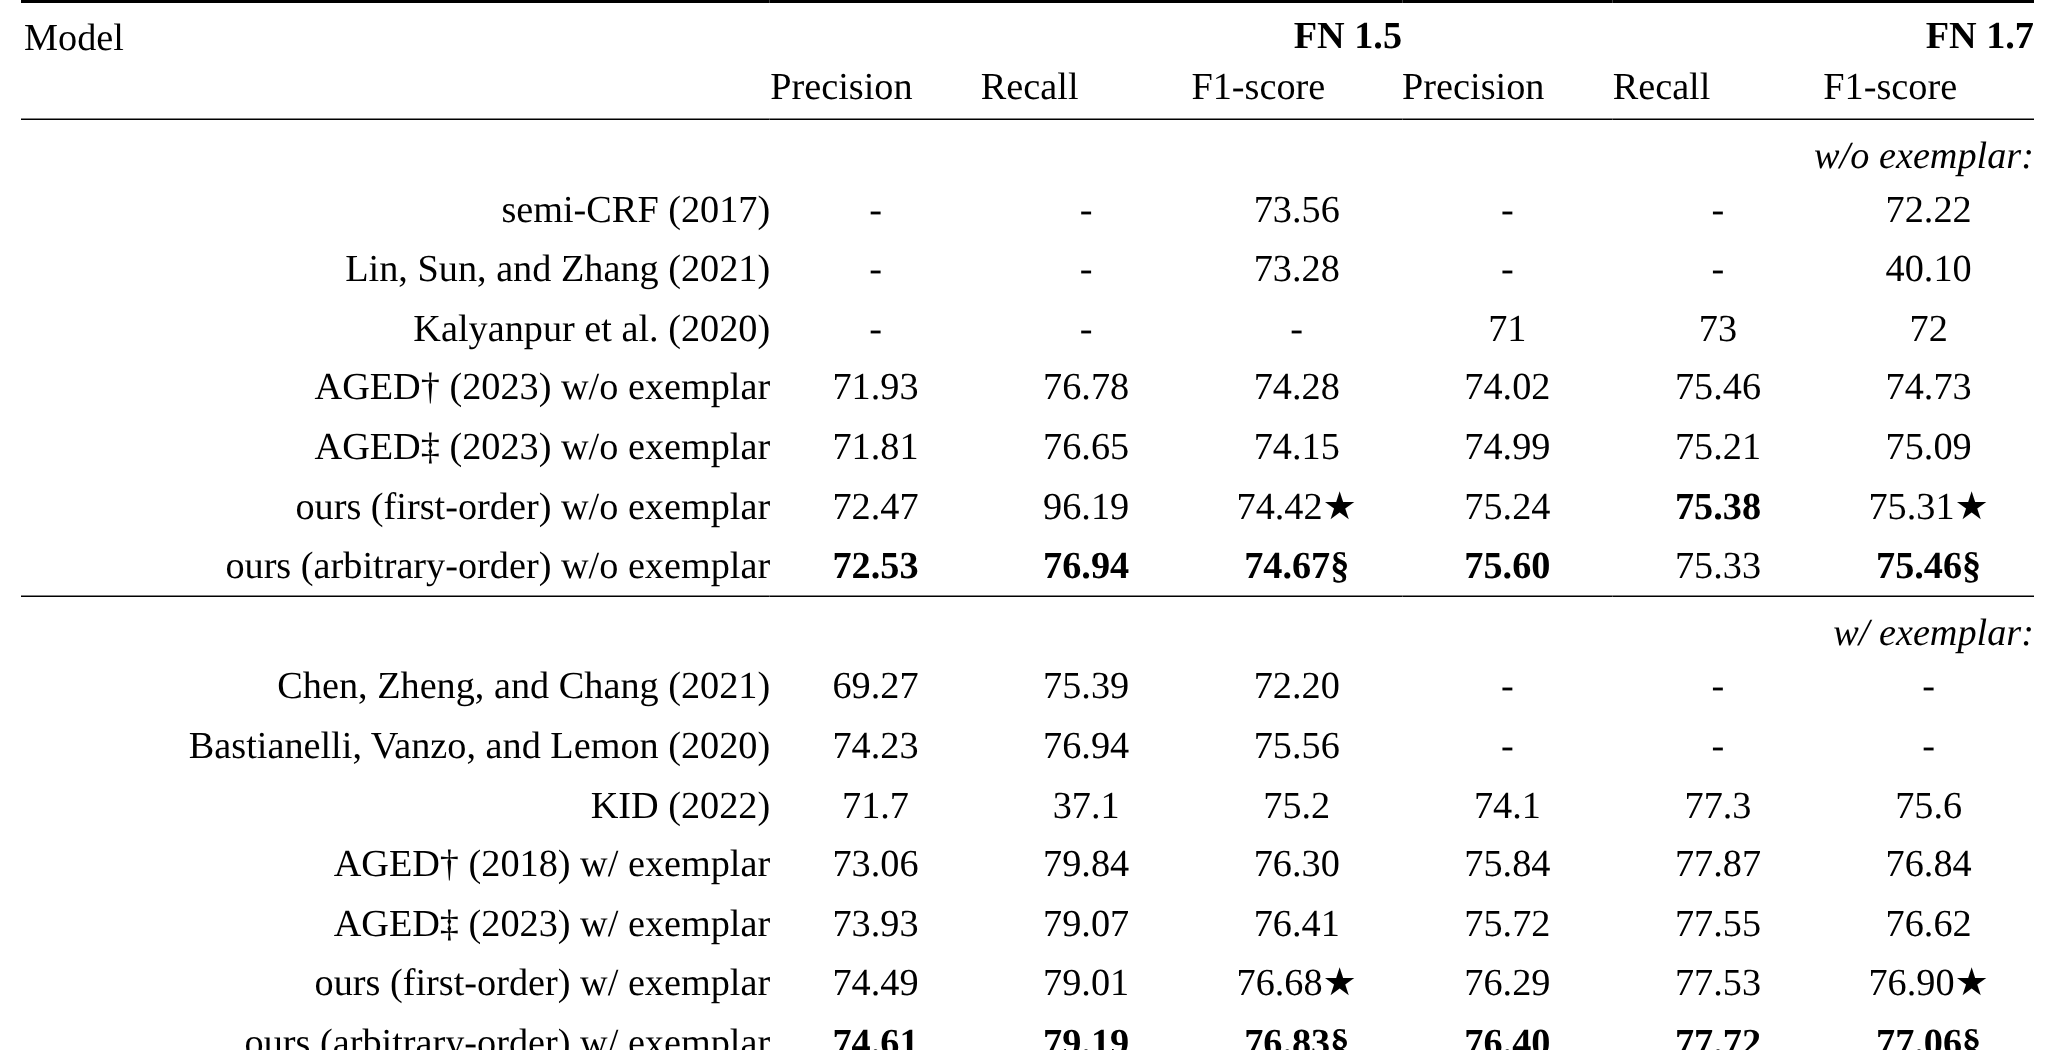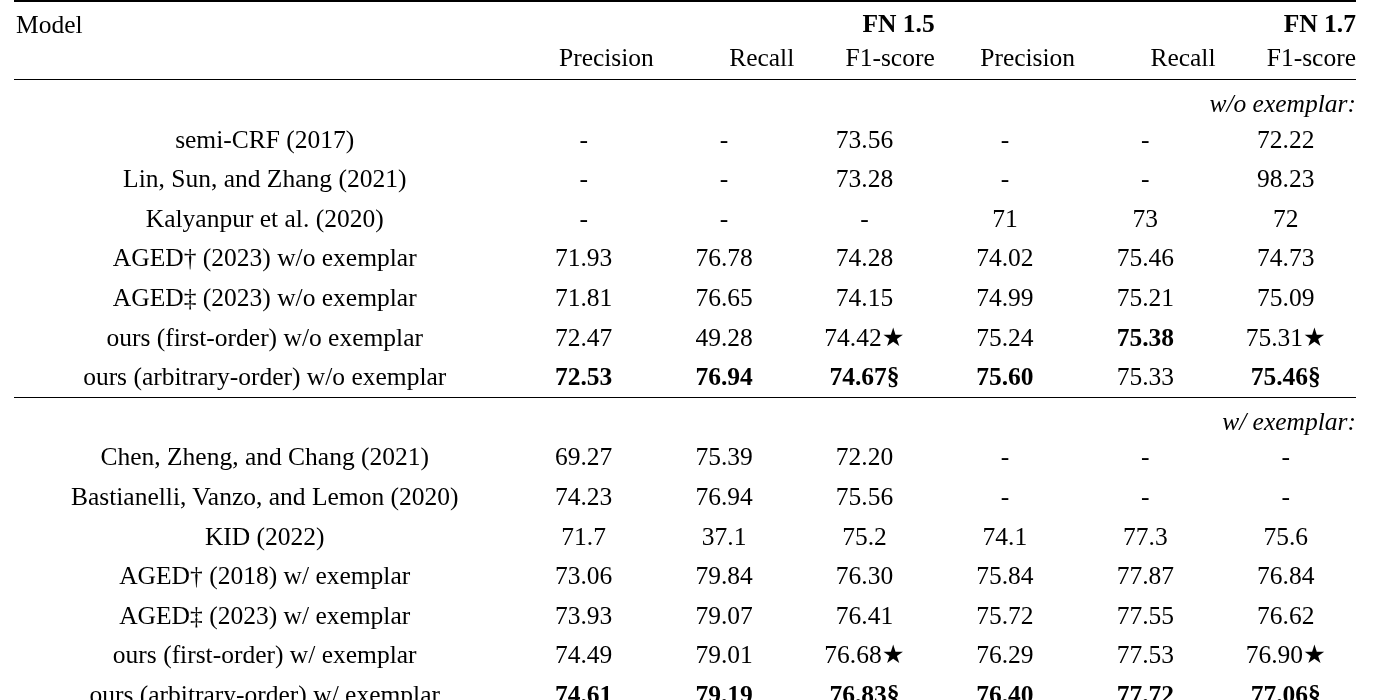--- a/index.html
+++ b/index.html
@@ -48,27 +48,27 @@
   th.model-head {
     text-align: left;
     font-weight: normal;
     padding-top: 7px;
     padding-left: 2px;
     vertical-align: top;
     line-height: 1.25;
   }
   th.sub {
     font-weight: normal;
-    text-align: right;
+    text-align: left;
     padding-bottom: 6px;
     padding-top: 2px;
     font-size: 25.5px;
   }
   td.model {
-    text-align: center;
+    text-align: right;
     padding-left: 2px;
     padding-top: 5px;
     padding-bottom: 4px;
     white-space: nowrap;
     line-height: 1.2;
   }
   td.num {
     text-align: center;
     padding-top: 5px;
     padding-bottom: 4px;
@@ -127,21 +127,21 @@
         <td class="num">-</td>
         <td class="num">72.22</td>
       </tr>
       <tr>
         <td class="model">Lin, Sun, and Zhang (2021)</td>
         <td class="num">-</td>
         <td class="num">-</td>
         <td class="num">73.28</td>
         <td class="num">-</td>
         <td class="num">-</td>
-        <td class="num">98.23</td>
+        <td class="num">40.10</td>
       </tr>
       <tr>
         <td class="model">Kalyanpur et al. (2020)</td>
         <td class="num">-</td>
         <td class="num">-</td>
         <td class="num">-</td>
         <td class="num">71</td>
         <td class="num">73</td>
         <td class="num">72</td>
       </tr>
@@ -159,21 +159,21 @@
         <td class="num">71.81</td>
         <td class="num">76.65</td>
         <td class="num">74.15</td>
         <td class="num">74.99</td>
         <td class="num">75.21</td>
         <td class="num">75.09</td>
       </tr>
       <tr>
         <td class="model">ours (first-order) w/o exemplar</td>
         <td class="num">72.47</td>
-        <td class="num">49.28</td>
+        <td class="num">96.19</td>
         <td class="num">74.42★</td>
         <td class="num">75.24</td>
         <td class="num bold">75.38</td>
         <td class="num">75.31★</td>
       </tr>
       <tr>
         <td class="model">ours (arbitrary-order) w/o exemplar</td>
         <td class="num bold">72.53</td>
         <td class="num bold">76.94</td>
         <td class="num bold">74.67§</td>

